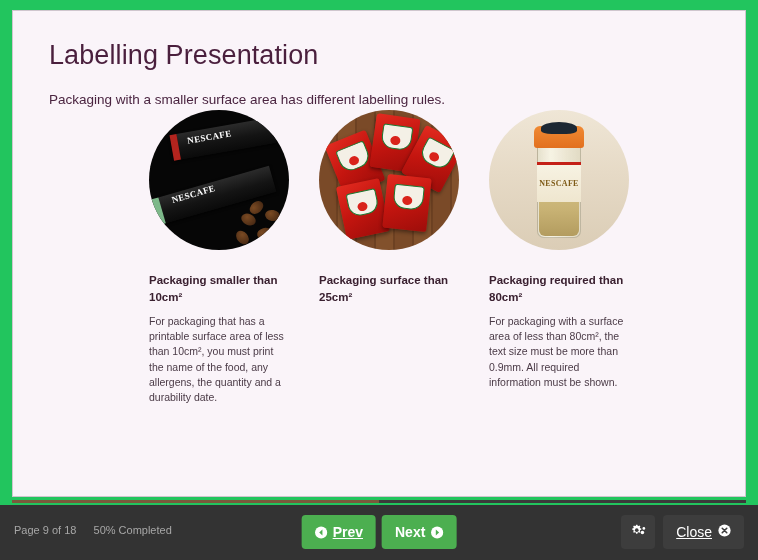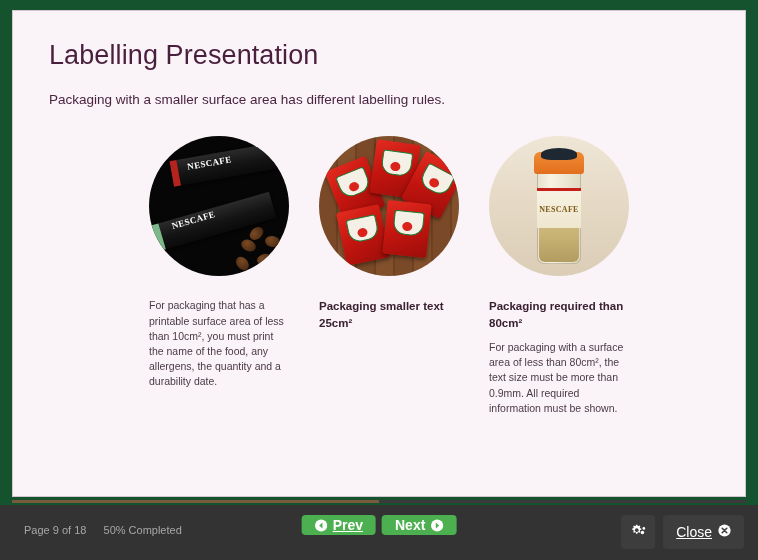--- a/index.html
+++ b/index.html
@@ -14,21 +14,21 @@
   body {
     font-family: "Liberation Sans", sans-serif;
     background: #333333;
     position: relative;
   }
 
   
   #app-frame {
     position: absolute;
     inset: 0;
-    background: #14532d;
+    background: #22c55e;
   }
 
   
   #slide-panel {
     position: absolute;
     left: 12px;
     top: 10px;
     width: 734px;
     height: 487px;
     background: #faf4f9;
@@ -46,21 +46,20 @@
     color: #4a1f3d;
     letter-spacing: 0.1px;
     line-height: 1.2;
     margin-bottom: 20px;
   }
 
   #page-subtitle {
     font-size: 13.5px;
     color: #4a2440;
     line-height: 1.4;
-    margin-bottom: 26px;
   }
 
   
   #columns {
     display: flex;
     gap: 30px;
     padding-left: 100px;
   }
 
   .column {
@@ -254,42 +253,42 @@
     position: absolute;
     left: 0;
     top: 505px;
     width: 758px;
     height: 55px;
     background: #333333;
   }
 
   #status-text {
     position: absolute;
-    left: 24px;
+    left: 14px;
     top: 19px;
     font-size: 11px;
     color: #a7a7a7;
     white-space: nowrap;
   }
   #status-text .sep { display: inline-block; width: 11px; }
 
   #nav-buttons {
     position: absolute;
     left: 50%;
     top: 10px;
     transform: translateX(-50%);
     display: flex;
     gap: 6px;
   }
 
   .nav-btn {
     display: inline-flex;
     align-items: center;
     gap: 5px;
-    height: 20px;
+    height: 34px;
     padding: 0 13px;
     background: #4caf50;
     border: none;
     border-radius: 4px;
     color: #ffffff;
     font-family: "Liberation Sans", sans-serif;
     font-size: 14px;
     font-weight: bold;
     cursor: pointer;
   }
@@ -348,32 +347,33 @@
             <div class="sachet-c"></div>
             <div class="sachet-b"></div>
             <div class="brand brand-a">NESCAFE</div>
             <div class="brand brand-b">NESCAFE</div>
             <div class="bean b1"></div>
             <div class="bean b2"></div>
             <div class="bean b3"></div>
             <div class="bean b4"></div>
             <div class="bean b5"></div>
           </div>
+          <div class="col-heading">Packaging smaller than 10cm²</div>
           <div class="col-body">For packaging that has a printable surface area of less than 10cm², you must print the name of the food, any allergens, the quantity and a durability date.</div>
         </div>
 
         <div class="column">
           <div class="col-image img-ketchup">
             <div class="pkt p1"></div>
             <div class="pkt p2"></div>
             <div class="pkt p3"></div>
             <div class="pkt p4"></div>
             <div class="pkt p5"></div>
           </div>
-          <div class="col-heading">Packaging smaller text 25cm²</div>
+          <div class="col-heading">Packaging surface than 25cm²</div>
         </div>
 
         <div class="column">
           <div class="col-image img-ginger">
             <div class="jar"></div>
             <div class="powder"></div>
             <div class="label">
               <span class="label-text">NESCAFE</span>
             </div>
             <div class="cap"></div>

